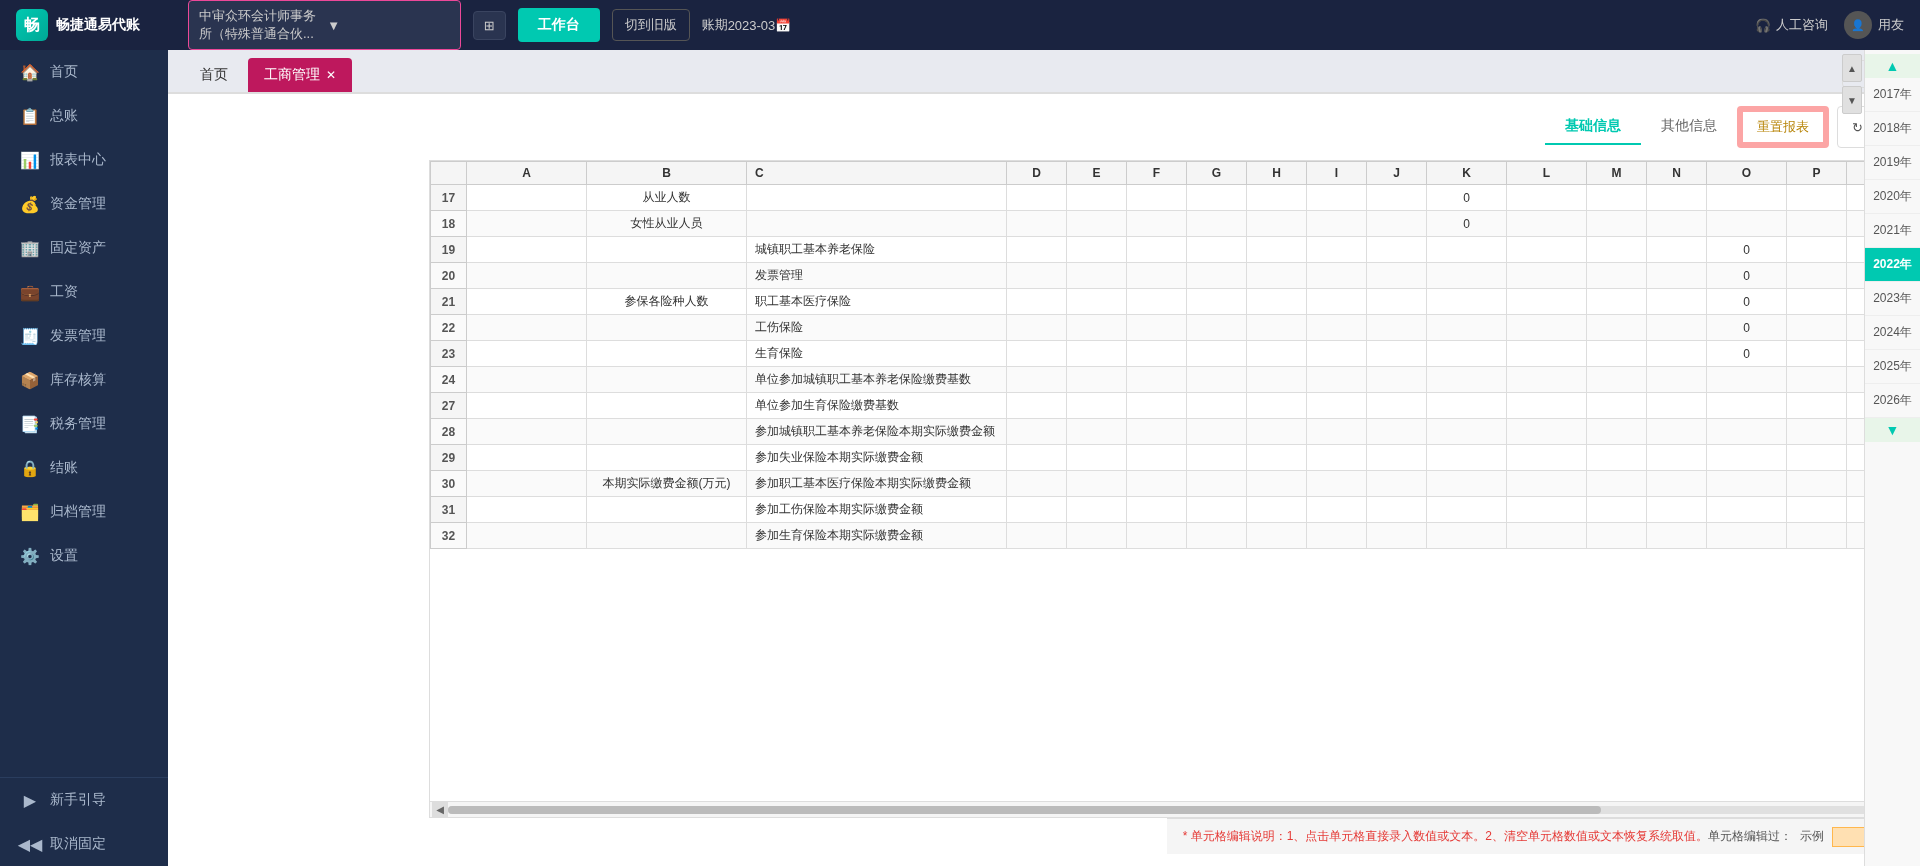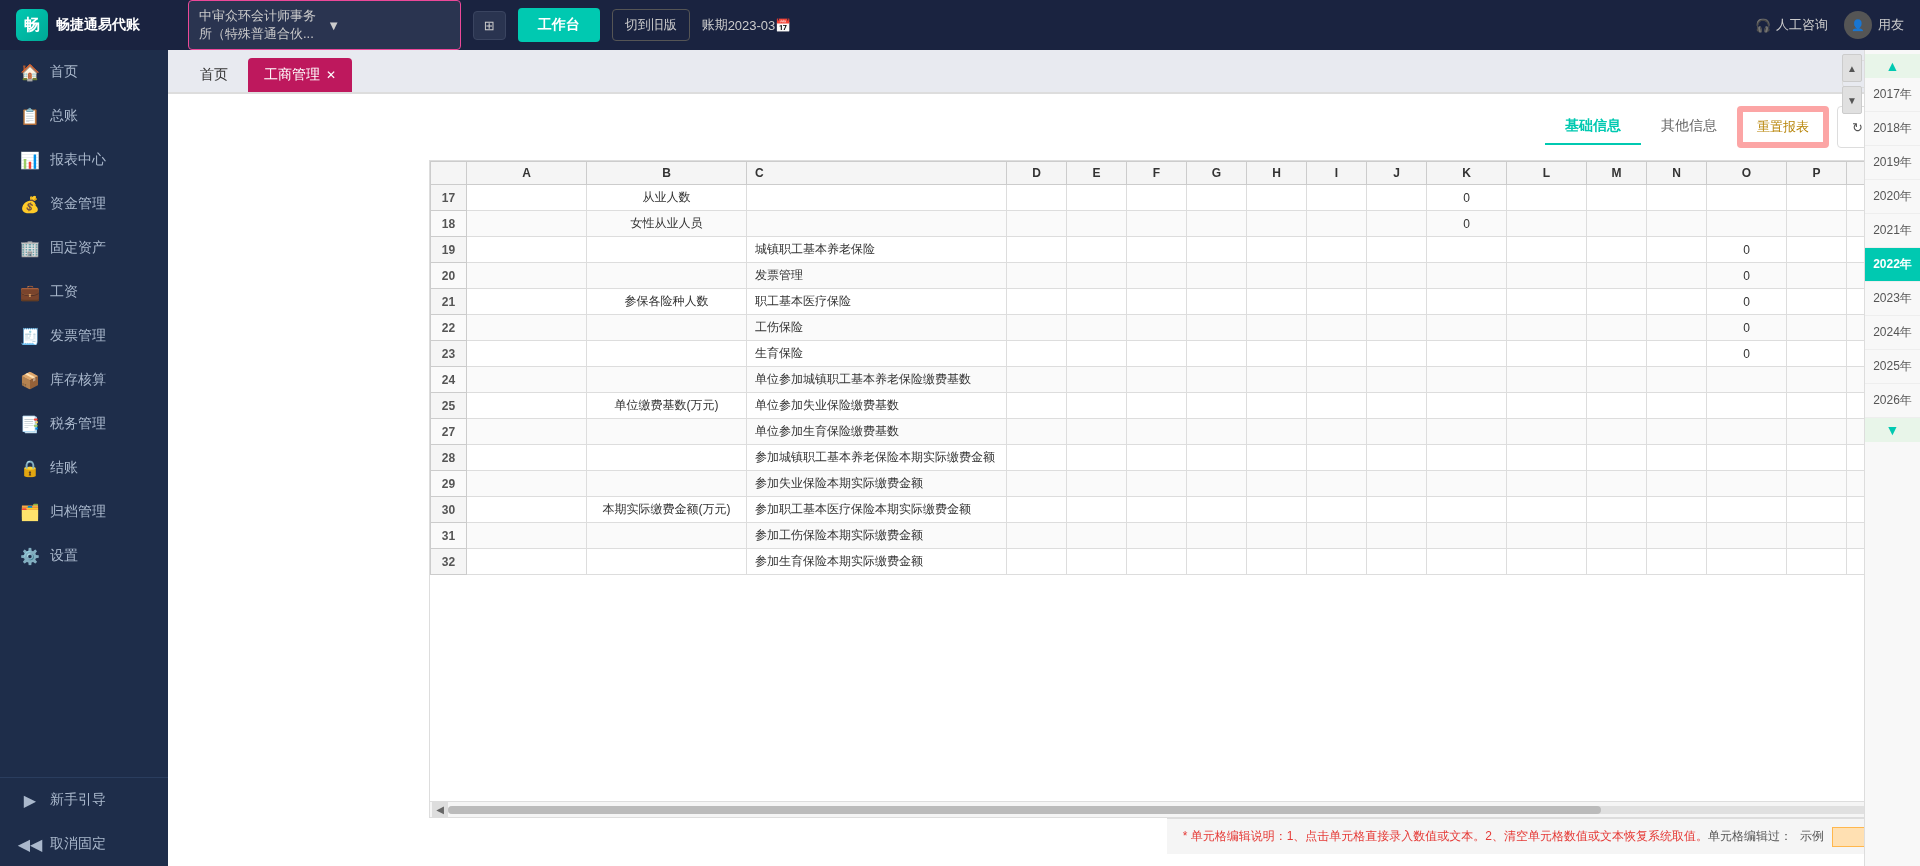--- a/index.html
+++ b/index.html
@@ -549,40 +549,20 @@
                 <td class="col-j"></td>
                 <td class="col-k value-cell"></td>
                 <td class="col-l value-cell"></td>
                 <td class="col-m"></td>
                 <td class="col-n"></td>
                 <td class="col-o value-cell"></td>
                 <td class="col-p"></td>
                 <td class="col-q"></td>
               </tr>
               <tr>
-                <td class="row-num">25</td>
-                <td class="col-a"></td>
-                <td class="col-b">单位缴费基数(万元)</td>
-                <td class="col-c">单位参加失业保险缴费基数</td>
-                <td class="col-d"></td>
-                <td class="col-e"></td>
-                <td class="col-f"></td>
-                <td class="col-g"></td>
-                <td class="col-h"></td>
-                <td class="col-i"></td>
-                <td class="col-j"></td>
-                <td class="col-k value-cell"></td>
-                <td class="col-l value-cell"></td>
-                <td class="col-m"></td>
-                <td class="col-n"></td>
-                <td class="col-o value-cell"></td>
-                <td class="col-p"></td>
-                <td class="col-q"></td>
-              </tr>
-              <tr>
                 <td class="row-num">27</td>
                 <td class="col-a"></td>
                 <td class="col-b"></td>
                 <td class="col-c">单位参加生育保险缴费基数</td>
                 <td class="col-d"></td>
                 <td class="col-e"></td>
                 <td class="col-f"></td>
                 <td class="col-g"></td>
                 <td class="col-h"></td>
                 <td class="col-i"></td>

